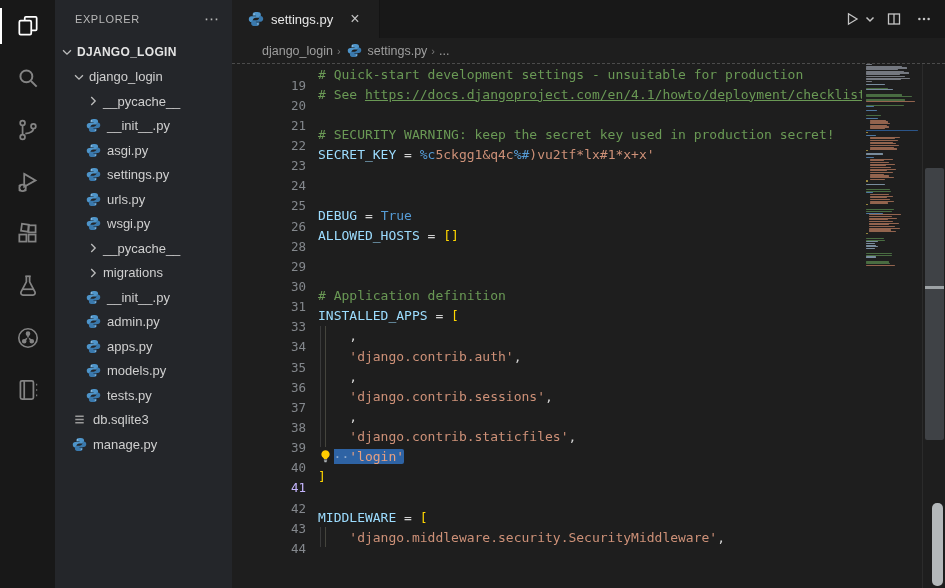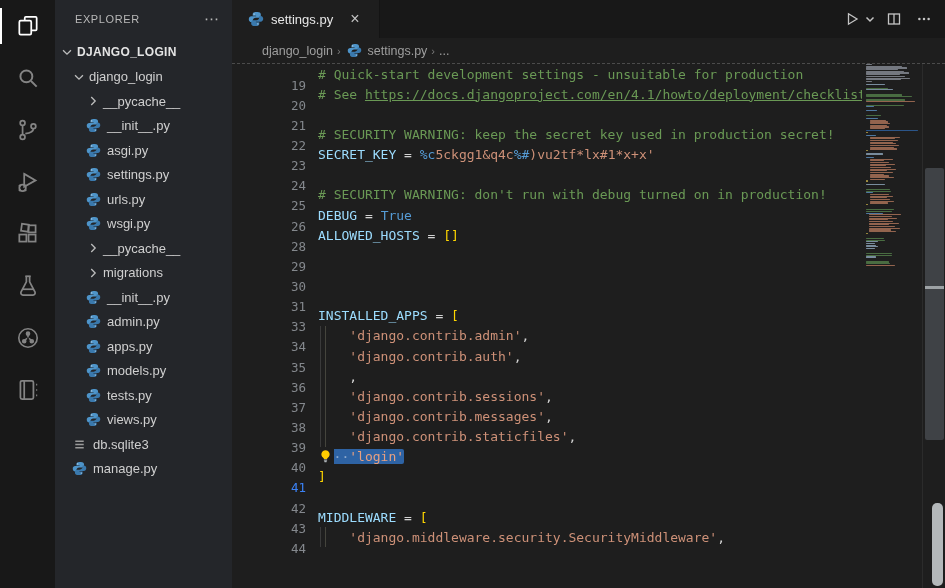--- a/index.html
+++ b/index.html
@@ -81,21 +81,21 @@
   .code {
     position:absolute; left:0; top:64px; width:630px; height:524px; overflow:hidden;
     font-family:"DejaVu Sans Mono", monospace; font-size:13px;
   }
   .line { position:relative; height:20.15px; display:flex; align-items:center; white-space:pre; }
   .ln {
     flex:0 0 74px; width:74px; text-align:right; color:#84888d; font-size:12.5px;
     user-select:none;
     margin-top:22px;
   }
-  .ln.active { color:#3b82f6; }
+  .ln.active { color:#c4b5fd; }
   .content { margin-left:12px; display:flex; align-items:center; white-space:pre; }
   .tk-c  { color:#6a9955; }
   .tk-cu { color:#6a9955; text-decoration:underline; }
   .tk-v  { color:#9cdcfe; }
   .tk-o  { color:#d4d4d4; }
   .tk-s  { color:#ce9178; }
   .tk-f  { color:#569cd6; }
   .tk-k  { color:#569cd6; }
   .tk-b  { color:#ffd700; }
   .tk-selws { background:#2e63a4; color:rgba(235,240,245,.5); }
@@ -352,31 +352,20 @@
         <div class="tree-row lvl2">
           <span class="fileicon">
             <svg viewBox="0 0 16 16">
               <path fill="#4e94c9" d="M7.9 1C6 1 4.7 1.8 4.7 3.3v1.5h3.4v.5H3.4C1.9 5.3.8 6.5.8 8.2s1.1 2.9 2.6 2.9h1.4V9.5c0-1.5 1.3-2.7 2.8-2.7h3.1c1.2 0 2.1-1 2.1-2.2V3.3C12.8 1.9 11.2 1 9.6 1z"></path>
               <path fill="#3a79ad" d="M8.1 15c1.9 0 3.2-.8 3.2-2.3v-1.5H7.9v-.5h4.7c1.5 0 2.6-1.2 2.6-2.9S14.1 4.9 12.6 4.9h-1.4v1.6c0 1.5-1.3 2.7-2.8 2.7H5.3c-1.2 0-2.1 1-2.1 2.2v1.3C3.2 14.1 4.8 15 6.4 15z"></path>
               <circle cx="6.1" cy="3.1" r=".62" fill="#cfe5f2"></circle>
               <circle cx="9.9" cy="12.9" r=".62" fill="#cfe5f2"></circle>
             </svg>
           </span>
           <span>tests.py</span>
-        </div>
-        <div class="tree-row lvl2">
-          <span class="fileicon">
-            <svg viewBox="0 0 16 16">
-              <path fill="#4e94c9" d="M7.9 1C6 1 4.7 1.8 4.7 3.3v1.5h3.4v.5H3.4C1.9 5.3.8 6.5.8 8.2s1.1 2.9 2.6 2.9h1.4V9.5c0-1.5 1.3-2.7 2.8-2.7h3.1c1.2 0 2.1-1 2.1-2.2V3.3C12.8 1.9 11.2 1 9.6 1z"></path>
-              <path fill="#3a79ad" d="M8.1 15c1.9 0 3.2-.8 3.2-2.3v-1.5H7.9v-.5h4.7c1.5 0 2.6-1.2 2.6-2.9S14.1 4.9 12.6 4.9h-1.4v1.6c0 1.5-1.3 2.7-2.8 2.7H5.3c-1.2 0-2.1 1-2.1 2.2v1.3C3.2 14.1 4.8 15 6.4 15z"></path>
-              <circle cx="6.1" cy="3.1" r=".62" fill="#cfe5f2"></circle>
-              <circle cx="9.9" cy="12.9" r=".62" fill="#cfe5f2"></circle>
-            </svg>
-          </span>
-          <span>views.py</span>
         </div>
         <div class="tree-row lvl1">
           <span class="fileicon">
             <svg viewBox="0 0 16 16" stroke="#9a9a9a" stroke-width="1.5">
               <path d="M3.5 4.5h9M3.5 8h9M3.5 11.5h9"></path>
             </svg>
           </span>
           <span>db.sqlite3</span>
         </div>
         <div class="tree-row lvl1">
@@ -458,32 +447,32 @@
         <span class="crumb">...</span>
       </div>
 
     <div class="code" id="code">
         <div class="line"><span class="ln">19</span><span class="content"><span class="tk-c"># Quick-start development settings - unsuitable for production</span></span></div>
         <div class="line"><span class="ln">20</span><span class="content"><span class="tk-c"># See </span><span class="tk-cu">https://docs.djangoproject.com/en/4.1/howto/deployment/checklist/</span></span></div>
         <div class="line"><span class="ln">21</span><span class="content"></span></div>
         <div class="line"><span class="ln">22</span><span class="content"><span class="tk-c"># SECURITY WARNING: keep the secret key used in production secret!</span></span></div>
         <div class="line"><span class="ln">23</span><span class="content"><span class="tk-v">SECRET_KEY</span><span class="tk-o"> = </span><span class="tk-f">%c</span><span class="tk-s">5ckgg1&amp;q4c</span><span class="tk-f">%#</span><span class="tk-s">)vu2tf*lx#1*x+x'</span></span></div>
         <div class="line"><span class="ln">24</span><span class="content"></span></div>
-        <div class="line"><span class="ln">25</span><span class="content"><span class="tk-c"># SECURITY WARNING: don't run with debug turned on in production!</span></span></div>
+        <div class="line"><span class="ln">25</span></div>
         <div class="line"><span class="ln">26</span><span class="content"><span class="tk-v">DEBUG</span><span class="tk-o"> = </span><span class="tk-k">True</span></span></div>
         <div class="line"><span class="ln">28</span><span class="content"><span class="tk-v">ALLOWED_HOSTS</span><span class="tk-o"> = </span><span class="tk-b">[]</span></span></div>
         <div class="line"><span class="ln">29</span><span class="content"></span></div>
         <div class="line"><span class="ln">30</span><span class="content"></span></div>
-        <div class="line"><span class="ln">31</span></div>
+        <div class="line"><span class="ln">31</span><span class="content"><span class="tk-c"># Application definition</span></span></div>
         <div class="line"><span class="ln">33</span><span class="content"><span class="tk-v">INSTALLED_APPS</span><span class="tk-o"> = </span><span class="tk-b">[</span></span></div>
-        <div class="line"><span class="guide1"></span><span class="guide2"></span><span class="ln">34</span><span class="content"><span class="tk-o">    </span><span class="tk-s">'django.contrib.admin'</span><span class="tk-o">,</span></span></div>
+        <div class="line"><span class="guide1"></span><span class="guide2"></span><span class="ln">34</span><span class="content"><span class="tk-o">    </span><span class="tk-o">,</span></span></div>
         <div class="line"><span class="guide1"></span><span class="guide2"></span><span class="ln">35</span><span class="content"><span class="tk-o">    </span><span class="tk-s">'django.contrib.auth'</span><span class="tk-o">,</span></span></div>
         <div class="line"><span class="guide1"></span><span class="guide2"></span><span class="ln">36</span><span class="content"><span class="tk-o">    </span><span class="tk-o">,</span></span></div>
         <div class="line"><span class="guide1"></span><span class="guide2"></span><span class="ln">37</span><span class="content"><span class="tk-o">    </span><span class="tk-s">'django.contrib.sessions'</span><span class="tk-o">,</span></span></div>
-        <div class="line"><span class="guide1"></span><span class="guide2"></span><span class="ln">38</span><span class="content"><span class="tk-o">    </span><span class="tk-s">'django.contrib.messages'</span><span class="tk-o">,</span></span></div>
+        <div class="line"><span class="guide1"></span><span class="guide2"></span><span class="ln">38</span><span class="content"><span class="tk-o">    </span><span class="tk-o">,</span></span></div>
         <div class="line"><span class="guide1"></span><span class="guide2"></span><span class="ln">39</span><span class="content"><span class="tk-o">    </span><span class="tk-s">'django.contrib.staticfiles'</span><span class="tk-o">,</span></span></div>
         <div class="line"><span class="ln">40</span><span class="content"><span class="bulb"><svg viewBox="0 0 16 16">
                 <path fill="#ffcc00" d="M8 1.3a4.4 4.4 0 0 0-2.5 8c.45.33.8.9.8 1.45h3.4c0-.55.35-1.12.8-1.45A4.4 4.4 0 0 0 8 1.3z"></path>
                 <rect x="6.2" y="11.3" width="3.6" height="1.1" rx=".55" fill="#aeb4b8"></rect>
                 <rect x="6.6" y="12.9" width="2.8" height="1.1" rx=".55" fill="#aeb4b8"></rect>
               </svg></span><span class="tk-selws">··</span><span class="tk-sels">'login'</span></span></div>
         <div class="line"><span class="ln active">41</span><span class="content"><span class="tk-b">]</span></span></div>
         <div class="line"><span class="ln">42</span><span class="content"></span></div>
         <div class="line"><span class="ln">43</span><span class="content"><span class="tk-v">MIDDLEWARE</span><span class="tk-o"> = </span><span class="tk-b">[</span></span></div>
         <div class="line"><span class="guide1"></span><span class="guide2"></span><span class="ln">44</span><span class="content"><span class="tk-o">    </span><span class="tk-s">'django.middleware.security.SecurityMiddleware'</span><span class="tk-o">,</span></span></div>

